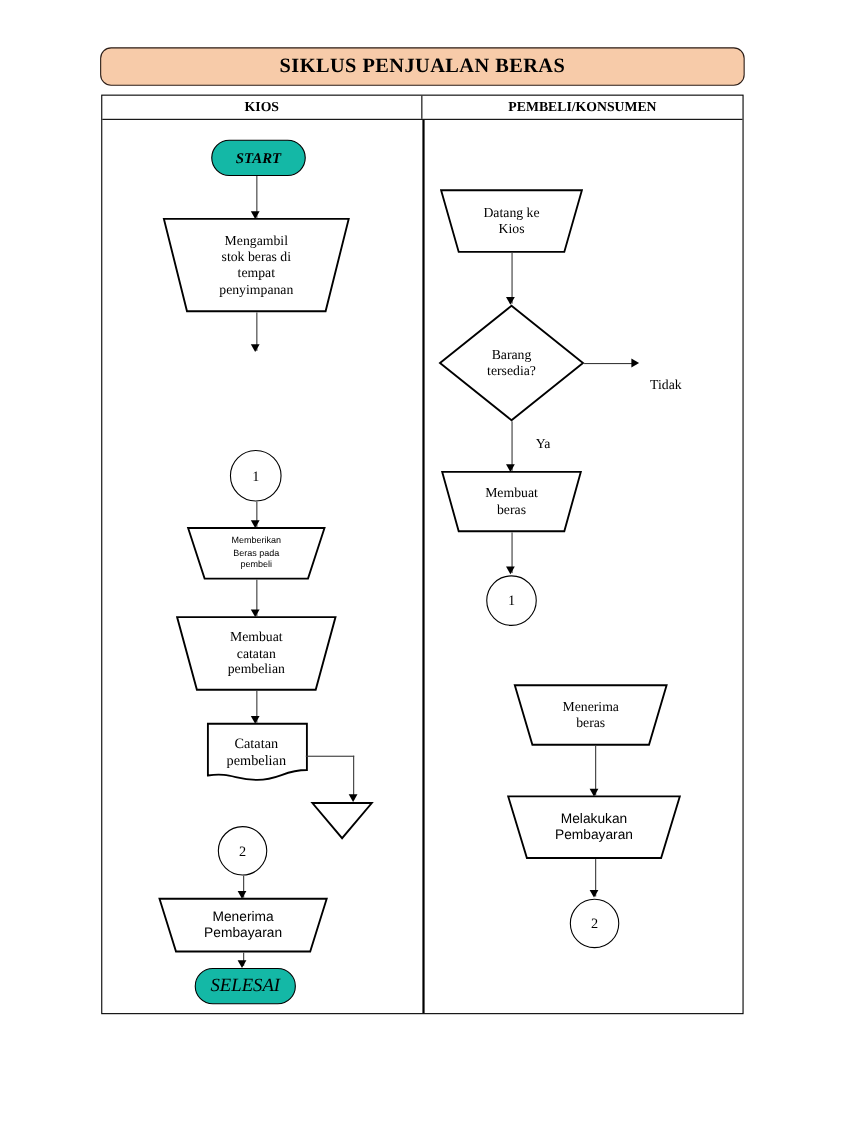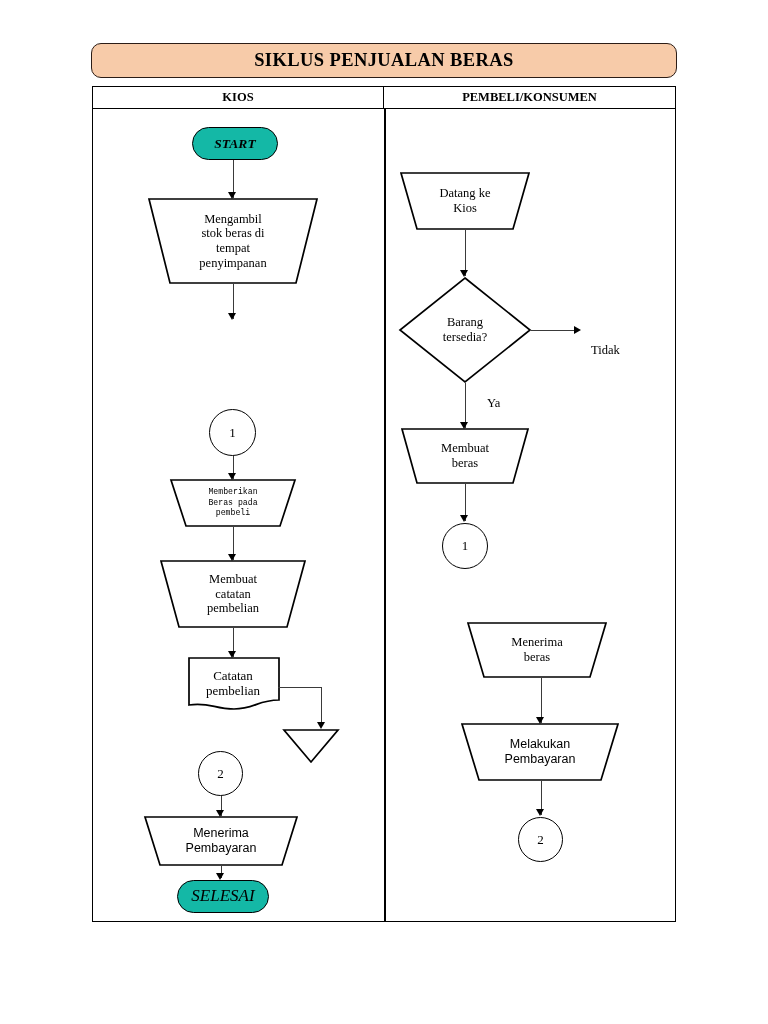--- a/index.html
+++ b/index.html
@@ -150,21 +150,21 @@
 
   .trap .label, .diamond .label, .doc .label {
     font-family: "Liberation Serif", serif;
     font-size: 12.5px;
   }
   .trap.sans .label, .diamond.sans .label {
     font-family: "Liberation Sans", sans-serif;
     font-size: 12.5px;
   }
   .trap.tiny .label {
-    font-family: Liberation Mono, monospace;
+    font-family: Liberation Sans, sans-serif;
     font-size: 8.2px;
     line-height: 1.3;
   }
   .doc .label { font-size: 13px; }
   .doc .label { padding-bottom: 8px; }
 
   
   .conn {
     position: absolute;
     background: #3a3a3a;

